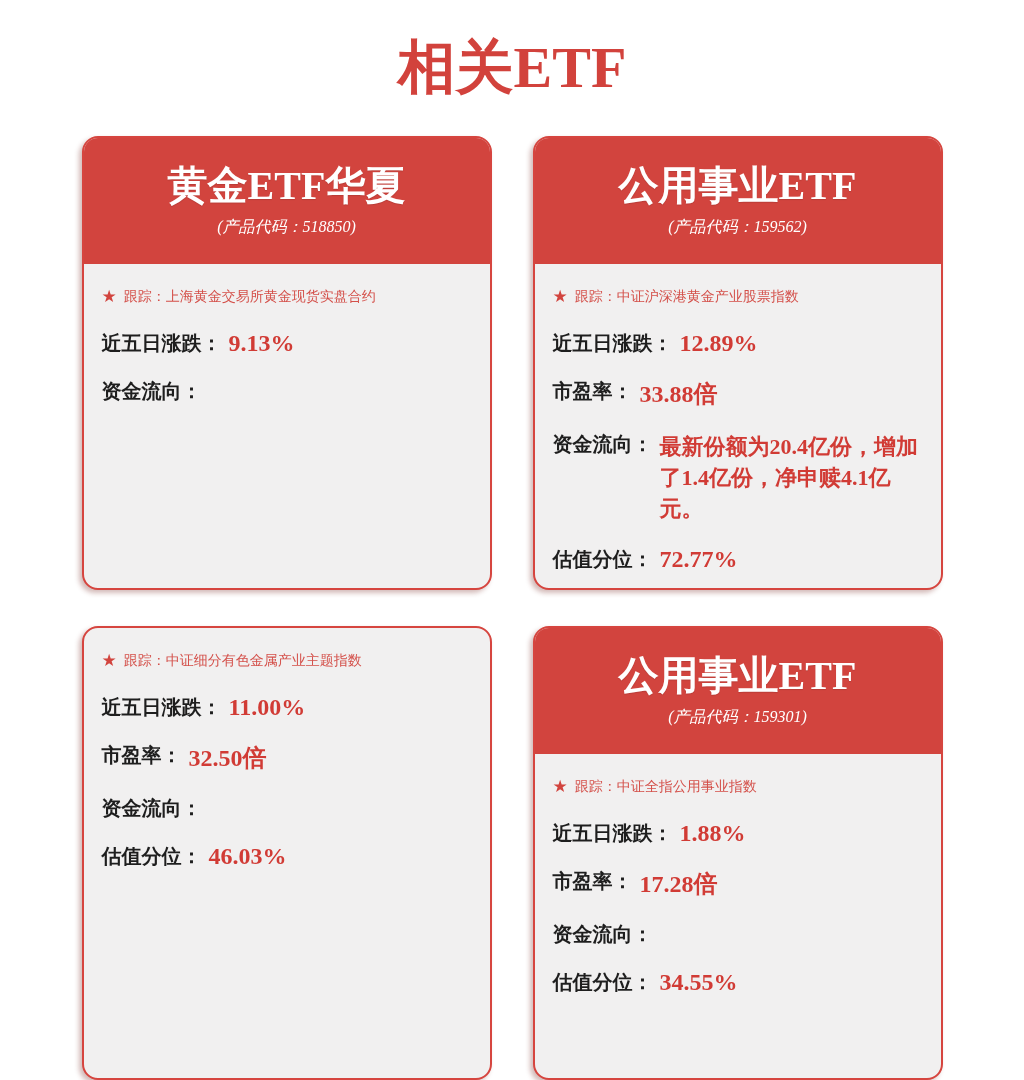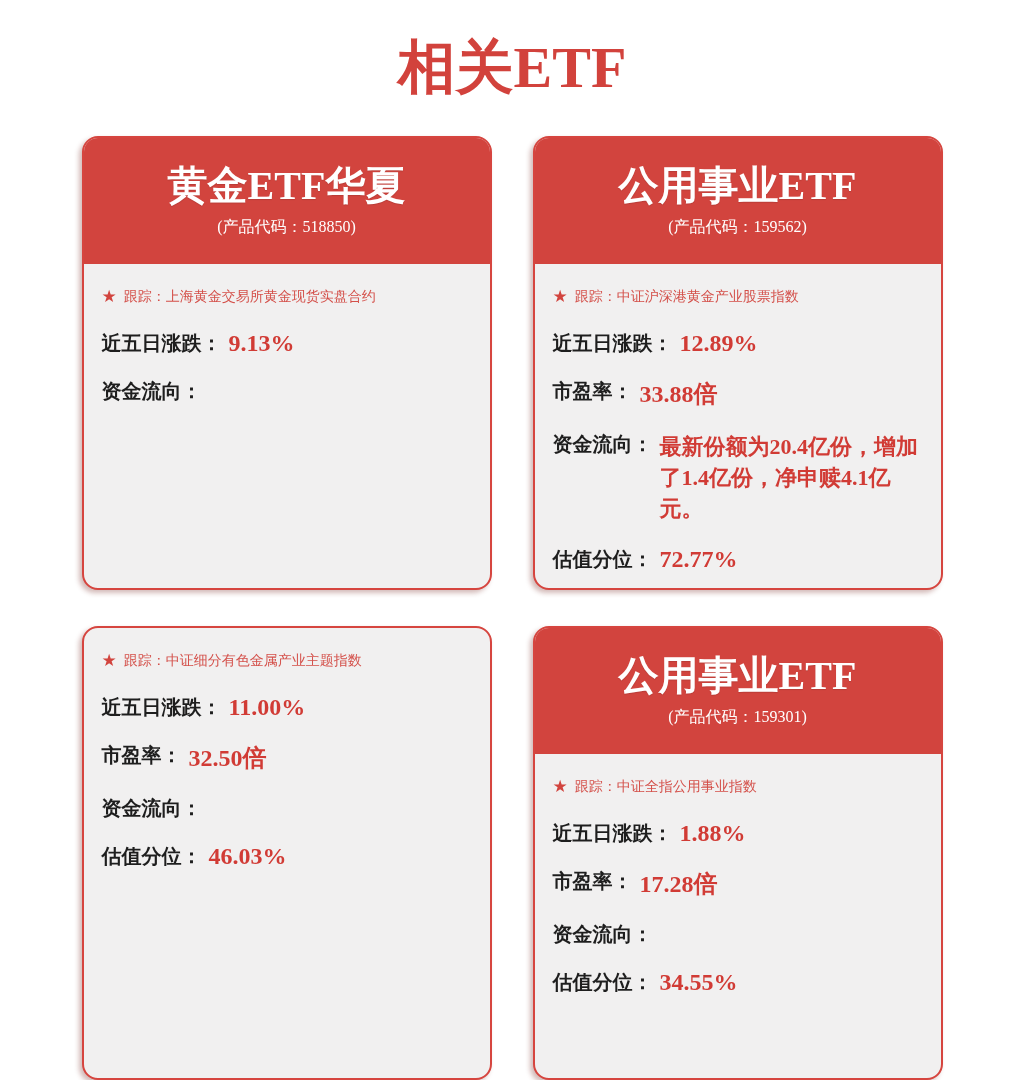--- a/index.html
+++ b/index.html
@@ -56,20 +56,21 @@
     font-size: 40px;
     line-height: 44px;
     font-weight: bold;
     font-family: "Liberation Serif", "DejaVu Serif", sans-serif;
     text-shadow: 0 1px 1px rgba(0,0,0,0.12);
   }
   .card-code {
     color: #ffffff;
     font-size: 16px;
     font-family: "Liberation Serif", "DejaVu Serif", sans-serif;
+    font-style: italic;
   }
   .card-body {
     padding: 24px 16px 0 18px;
   }
   .track-row {
     display: flex;
     align-items: center;
     color: #d4504a;
     font-size: 14px;
     margin-bottom: 24px;

